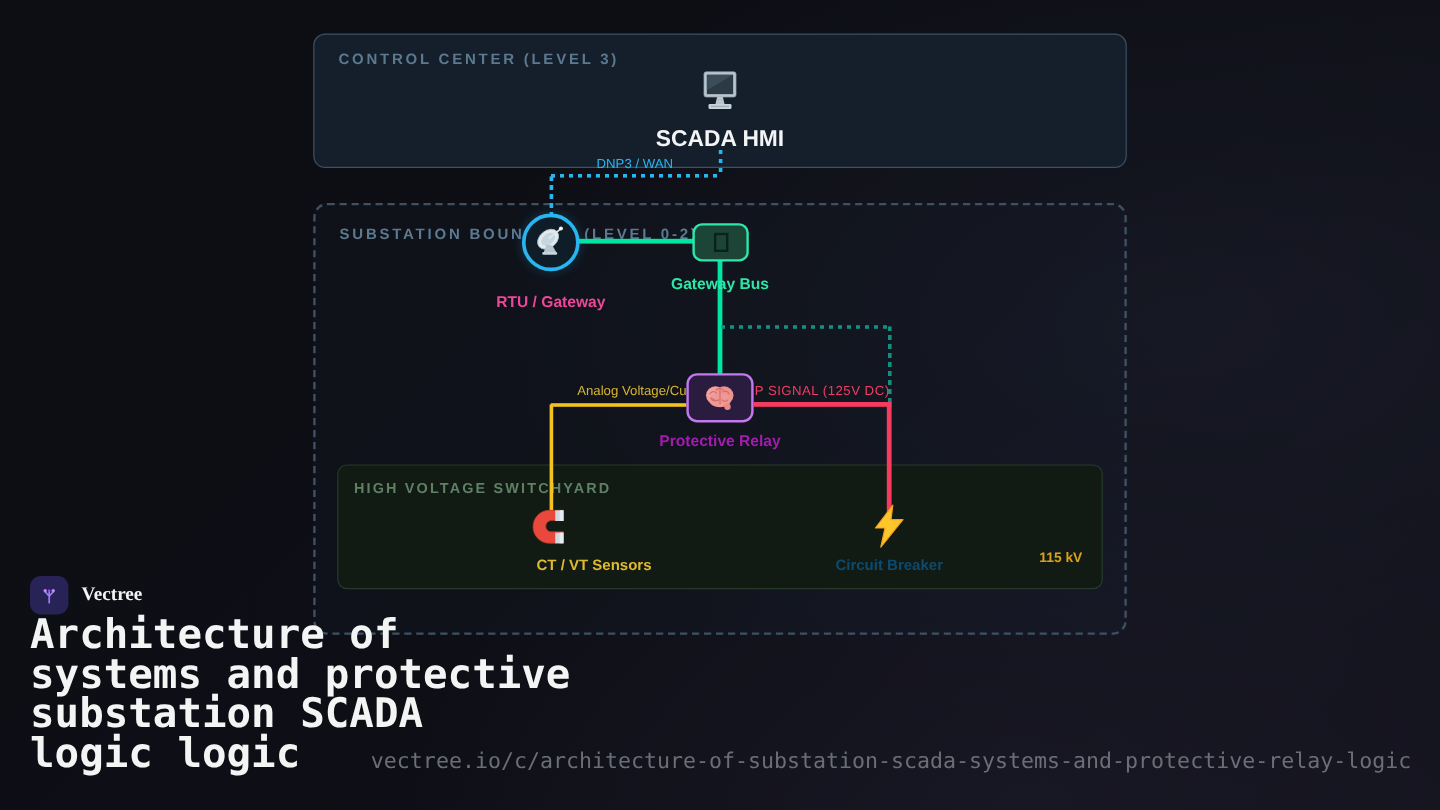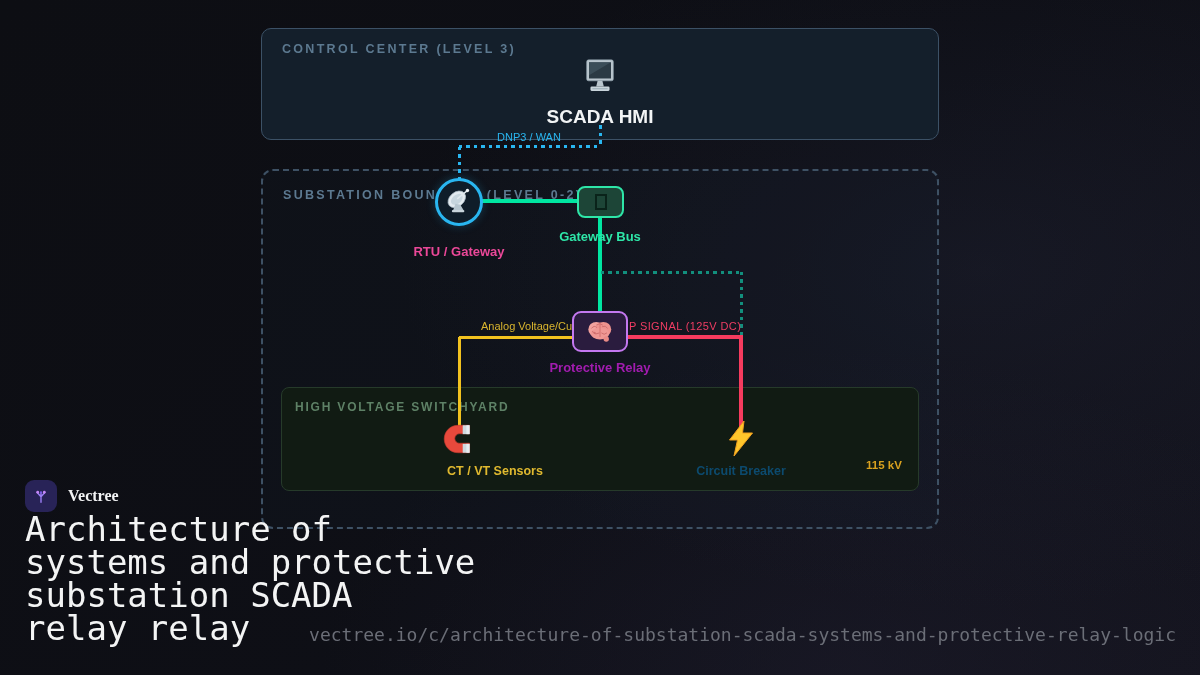--- a/index.html
+++ b/index.html
@@ -49,21 +49,21 @@
   .relay-box{ left:572px; top:311px; width:56px; height:41px; border-radius:9px;
     background:#2a1c3e; border:2.5px solid #c478f0; }
 
   
   .logo-box{ position:absolute; left:25px; top:480px; width:32px; height:32px;
     border-radius:9px; background:#282357; display:flex; align-items:center; justify-content:center;
     z-index:6; }
   .brand-name{ position:absolute; left:68px; top:487px; color:#f2f3f4;
     font-family:Liberation Serif, serif; font-weight:bold; font-size:16px; z-index:6; }
   .big-title{ position:absolute; left:25px; top:513px; z-index:6;
-    font-family:"DejaVu Sans Mono", monospace; font-weight:normal; font-size:34px;
+    font-family:"DejaVu Sans Mono", monospace; font-weight:bold; font-size:34px;
     line-height:33px; color:#f3f4f4; }
   .page-url{ position:absolute; right:24px; top:624px; z-index:6;
     font-family:"DejaVu Sans Mono", monospace; font-size:18px; color:#6b6e77; }
 </style>
 </head>
 <body>
 
 <div class="stage">
 
   <div class="panel cc-panel">
@@ -168,18 +168,18 @@
       <circle cx="16" cy="7.5" r="1.7" fill="#c487f8"></circle>
       <circle cx="12" cy="7.6" r="1.3" fill="#7c5cf0"></circle>
     </svg>
   </div>
   <div class="brand-name">Vectree</div>
 
   <div class="big-title">
     <div>Architecture of</div>
     <div>systems and protective</div>
     <div>substation SCADA</div>
-    <div>relay relay</div>
+    <div>logic logic</div>
   </div>
 
   <div class="page-url">vectree.io/c/architecture-of-substation-scada-systems-and-protective-relay-logic</div>
 
 </div>
 
 </body></html>

